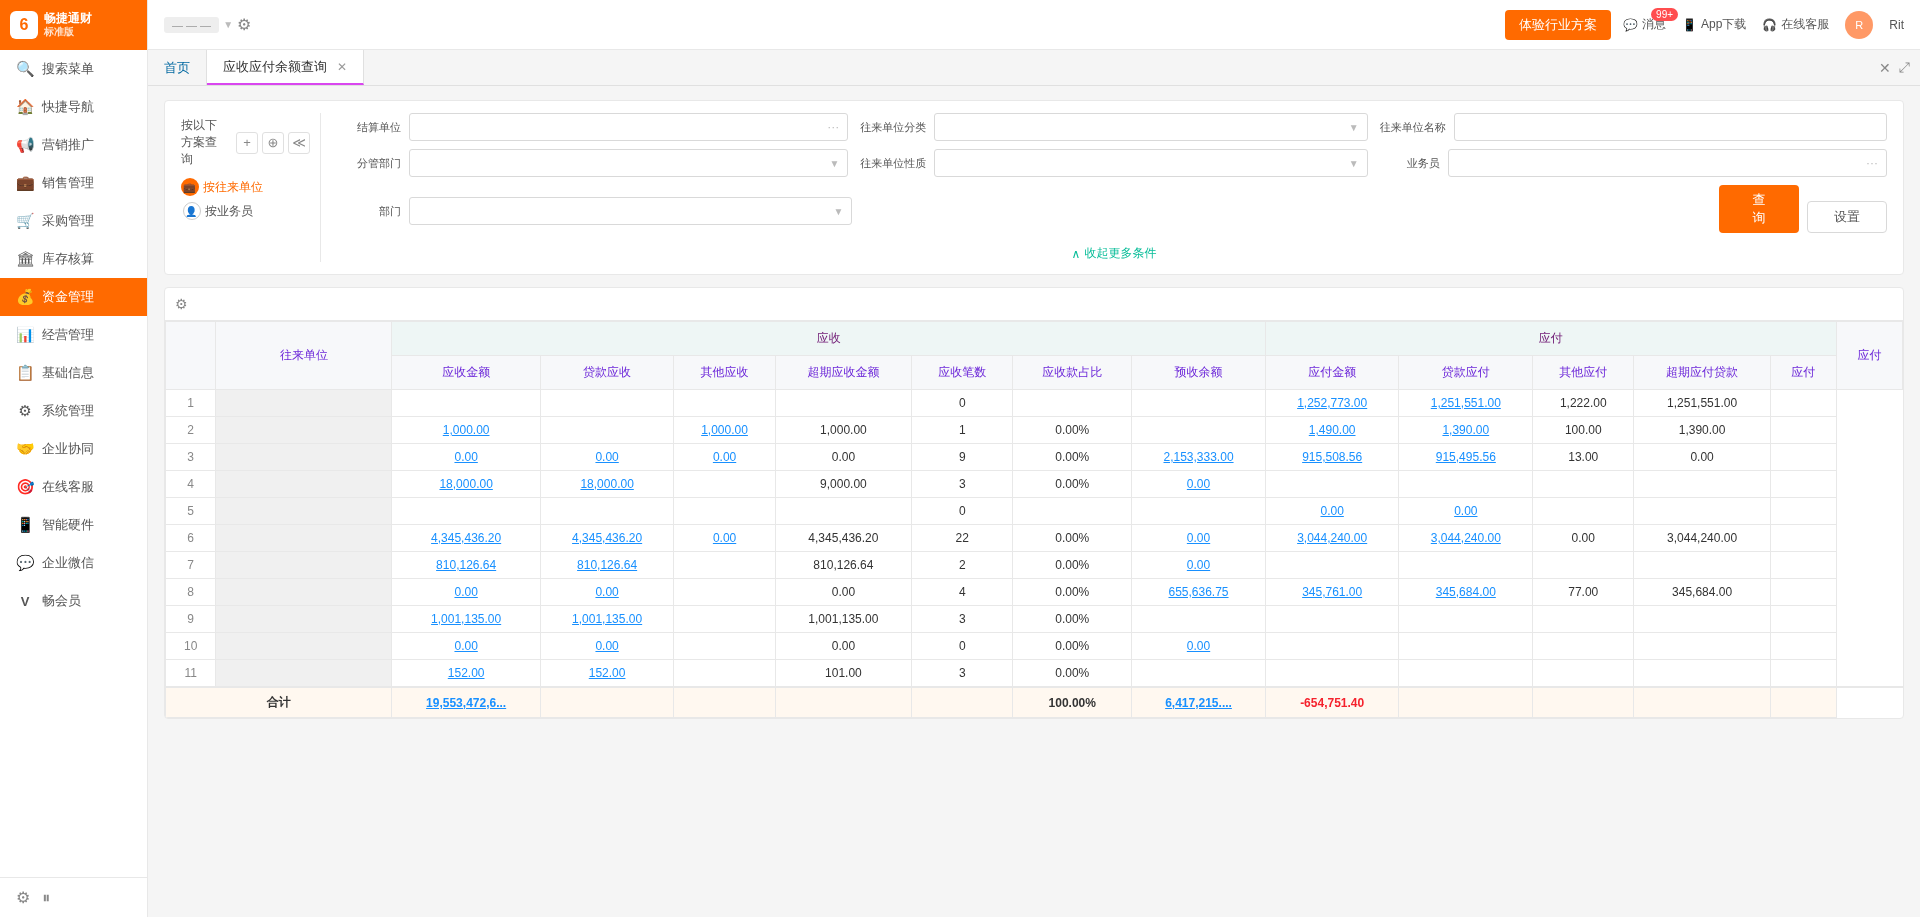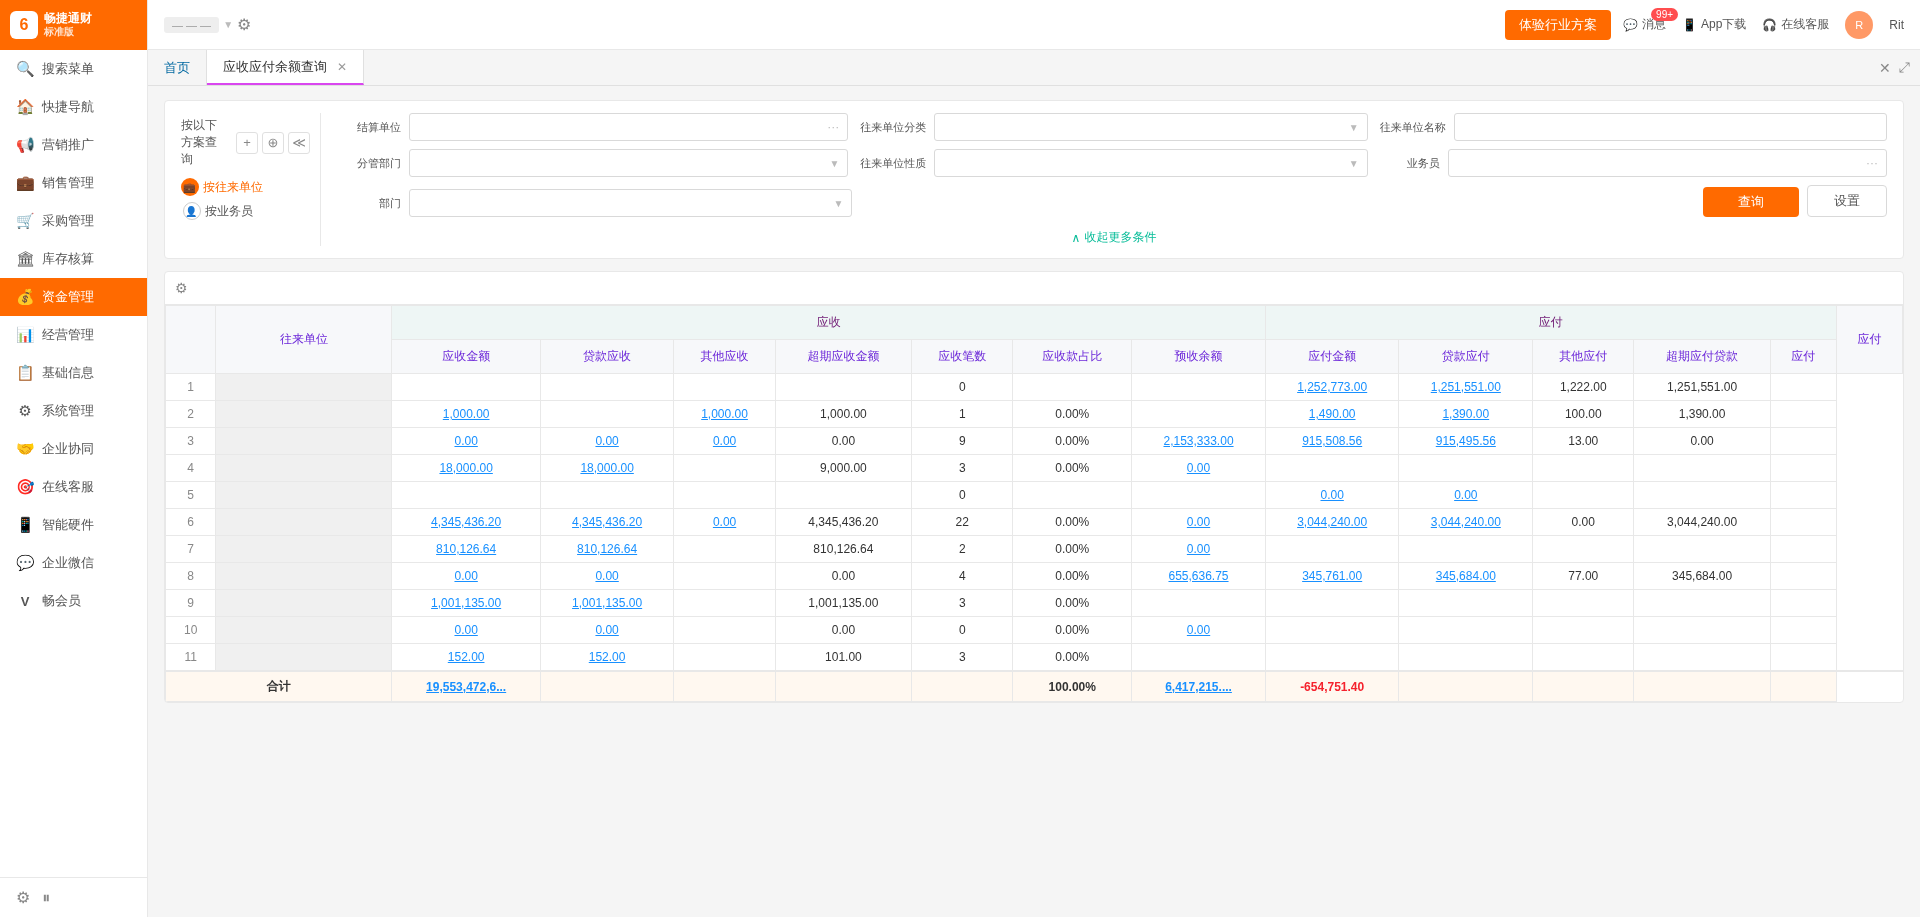--- a/index.html
+++ b/index.html
@@ -131,21 +131,21 @@
     .search-field-input-dots { color: #bbb; }
     .field-arrow { color: #bbb; font-size: 10px; }
 
     .search-collapse { display: flex; align-items: center; justify-content: center; color: #09bd99; font-size: 12px; cursor: pointer; margin-top: 4px; gap: 4px; }
 
     .search-layout { display: flex; gap: 4px; }
     .search-left-panel { width: 140px; border-right: 1px solid #e8e8e8; padding-right: 10px; padding-top: 4px; }
     .search-right-panel { flex: 1; padding-left: 16px; }
     .btn-query {
       background: #ff6a00; color: #fff; border: none; border-radius: 4px;
-      padding: 6px 29px; font-size: 13px; cursor: pointer; width: 96px;
+      padding: 6px 29px; font-size: 13px; cursor: pointer; width: 80px;
     }
     .btn-settings {
       background: #fff; color: #555; border: 1px solid #d9d9d9; border-radius: 4px;
       padding: 6px 20px; font-size: 13px; cursor: pointer; width: 80px;
     }
 
     
     .table-container {
       background: #fff; border: 1px solid #e8e8e8; border-radius: 4px; overflow: hidden;
     }

